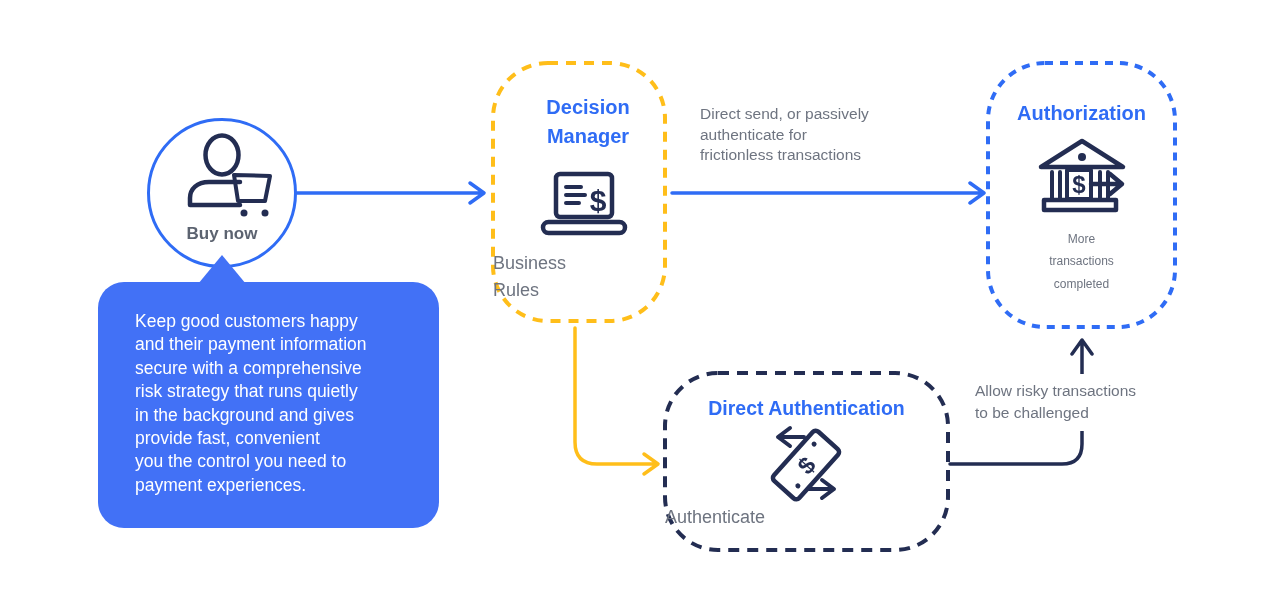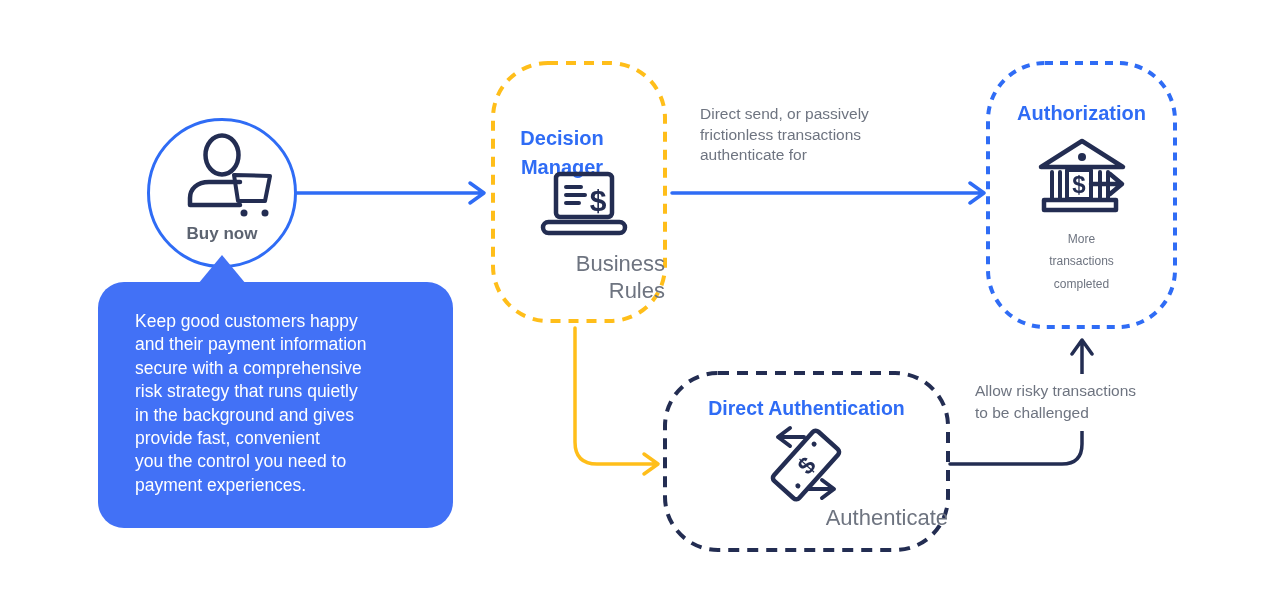--- a/index.html
+++ b/index.html
@@ -23,21 +23,21 @@
   }
   .bubble-pointer {
     width:0; height:0;
     border-left:24px solid transparent; border-right:24px solid transparent;
     border-bottom:29px solid #4271F6;
   }
   .bubble-text { color:#ffffff; font-size:17.5px; line-height:23.4px; }
 
   
   .node-title { color:#2F6CF5; font-weight:700; font-size:20px; line-height:28.5px; text-align:center; }
-  .node-sub   { color:#6E7480; font-size:22px; line-height:27px; text-align:right; }
+  .node-sub   { color:#6E7480; font-size:18px; line-height:27px; text-align:left; }
   .node-sub-sm{ color:#6E7480; font-size:12px; line-height:22.4px; text-align:center; }
   .flow-label { color:#6E7480; font-size:15.5px; line-height:20.5px; }
 
   .icon-stroke { stroke:#232D52; fill:none; stroke-linecap:round; stroke-linejoin:round; }
   .icon-fill   { fill:#232D52; }
   .icon-dollar { fill:#232D52; font-family:"Liberation Sans", sans-serif; font-weight:bold; }
 </style>
 </head>
 <body>
 
@@ -78,34 +78,34 @@
     <ellipse class="icon-stroke" cx="38" cy="22" rx="16.5" ry="19.5" stroke-width="4.5"></ellipse>
     <path class="icon-stroke" d="M 56,49 L 25,49 C 13,49 6,56 6,65 L 6,72 L 56,72" stroke-width="4.5"></path>
     <path class="icon-stroke" d="M 50,42 L 86,43 L 81,68 L 54,68 Z" stroke-width="4"></path>
     <circle class="icon-fill" cx="60" cy="80" r="3.5"></circle>
     <circle class="icon-fill" cx="81" cy="80" r="3.5"></circle>
   </svg>
 
   <div class="abs buy-label" style="left:147px; top:224px;font-weight:bold;">Buy now</div>
 
   <div class="abs bubble-pointer" style="left:198px; top:255px; z-index:3;"></div>
-  <div class="abs bubble" style="left:98px; top:282px; z-index:2;padding-left:14px;">
+  <div class="abs bubble" style="left:98px; top:282px; z-index:2;">
     <div class="abs bubble-text" style="left:37px; top:28px; width:290px;">
       <div>Keep good customers happy</div>
       <div>and their payment information</div>
       <div>secure with a comprehensive</div>
       <div>risk strategy that runs quietly</div>
       <div>in the background and gives</div>
       <div>provide fast, convenient</div>
       <div>you the control you need to</div>
       <div>payment experiences.</div>
     </div>
   </div>
 
-  <div class="abs" style="left:476px; top:93px; width:172px;margin-top:31px;">
+  <div class="abs" style="left:502px; top:93px; width:172px;">
     <div class="node-title">Decision</div>
     <div class="node-title">Manager</div>
   </div>
 
   <svg class="abs" style="left:541px; top:171px;" width="86" height="66" viewBox="0 0 86 66">
     <rect class="icon-stroke" x="15" y="3" width="56" height="43" rx="4" stroke-width="4.5"></rect>
     <rect class="icon-stroke" x="2" y="51" width="82" height="11" rx="5.5" stroke-width="4.5"></rect>
     <path class="icon-stroke" d="M 25,16 L 40,16 M 25,24 L 44,24 M 25,32 L 38,32" stroke-width="4"></path>
     <text class="icon-dollar" x="57" y="40" font-size="30" text-anchor="middle">$</text>
   </svg>
@@ -143,22 +143,22 @@
       <circle class="icon-fill" cx="67" cy="34" r="2.5"></circle>
     </g>
     <path class="icon-stroke" d="M 44,14 L 20,14 M 30,5 L 18,14 L 30,23" stroke-width="4"></path>
     <path class="icon-stroke" d="M 48,66 L 72,66 M 62,57 L 74,66 L 62,75" stroke-width="4"></path>
   </svg>
 
   <div class="abs node-sub" style="left:665px; top:504px; width:283px;">Authenticate</div>
 
   <div class="abs flow-label" style="left:700px; top:104px; width:240px;">
     <div>Direct send, or passively</div>
+    <div>authenticate for</div>
     <div>frictionless transactions</div>
-    <div>authenticate for</div>
   </div>
 
   <div class="abs flow-label" style="left:975px; top:380px; width:220px; line-height:21.5px; z-index:4;">
     <div>Allow risky transactions</div>
     <div>to be challenged</div>
   </div>
 
 </div>
 
 </body></html>

